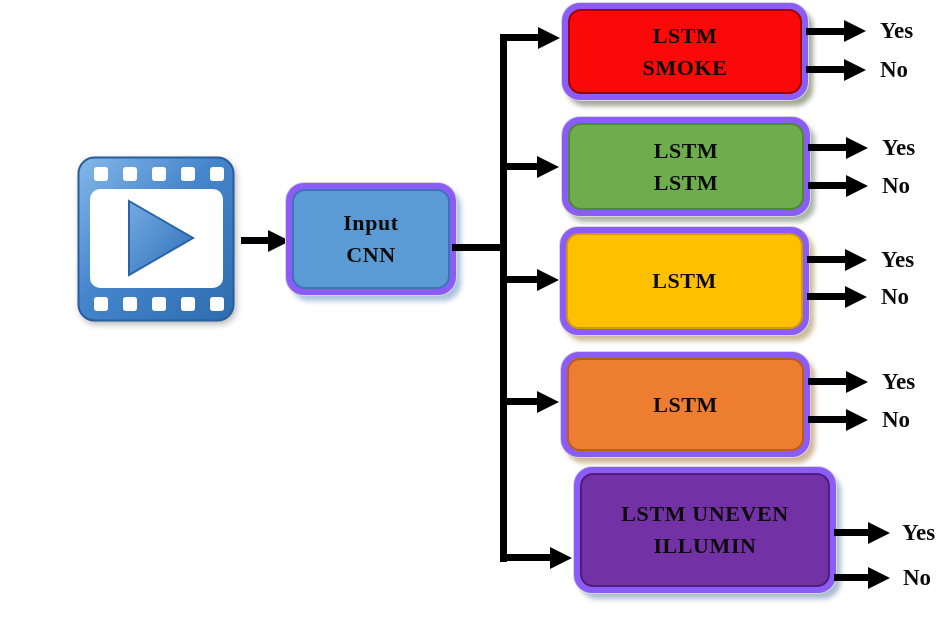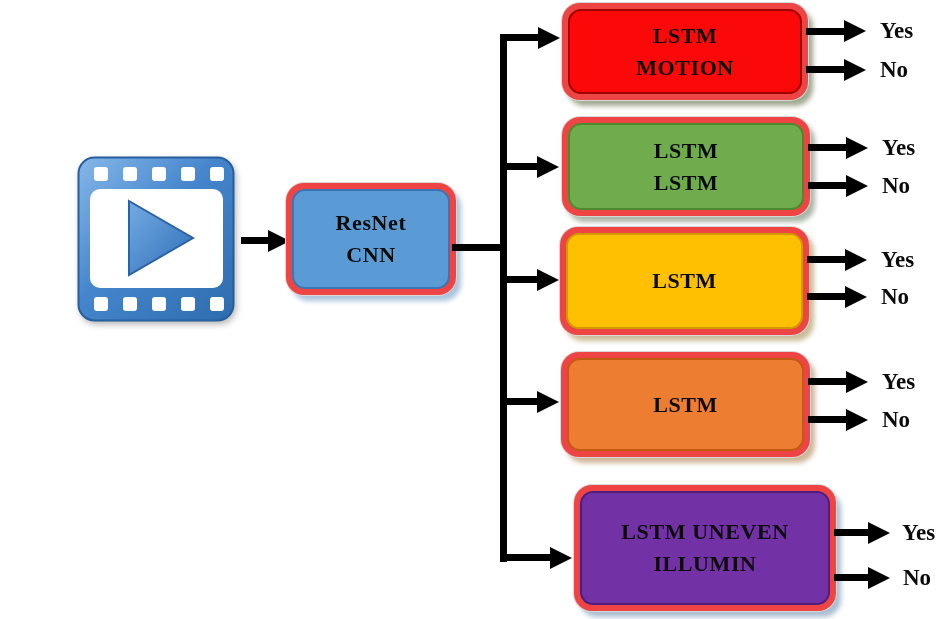--- a/index.html
+++ b/index.html
@@ -19,21 +19,21 @@
   }
   
   .ln { position:absolute; background:#000; }
   .ah {
     position:absolute; width:0; height:0;
     border-top:11px solid transparent; border-bottom:11px solid transparent;
     border-left:22px solid #000;
   }
   
   .node {
-    position:absolute; background:#ef4444; border-radius:18px; padding:6px;
+    position:absolute; background:#8b5cf6; border-radius:18px; padding:6px;
     box-sizing:border-box;
     box-shadow:0 0 0 1px #d8d8d8, 5px 6px 5px var(--sh, rgba(140,150,140,.65));
     display:flex;
   }
   .node-inner {
     flex:1; border-radius:13px; border:2px solid #333;
     display:flex; flex-direction:column; align-items:center; justify-content:center;
     text-align:center;
   }
   .node-line {
@@ -86,34 +86,34 @@
       <rect x="104" y="141" width="14" height="14" rx="3"></rect>
       <rect x="133" y="141" width="14" height="14" rx="3"></rect>
     </g>
   </svg>
 
   <div class="ln" style="left:241px; top:237px; width:30px; height:7px;"></div>
   <div class="ah" style="left:268px; top:230px;"></div>
 
   <div class="node sh-blue" style="left:286px; top:183px; width:170px; height:112px;">
     <div class="node-inner" style="background: rgb(91, 155, 213); border-color: rgb(58, 118, 181);">
-      <div class="node-line">ResNet</div>
+      <div class="node-line">Input</div>
       <div class="node-line">CNN</div>
     </div>
   </div>
 
   <div class="ln" style="left:452px; top:244px; width:52px; height:7px;"></div>
   <div class="ln" style="left:500px; top:34px; width:7px; height:528px;"></div>
 
   <div class="ln" style="left:500px; top:34px; width:40px; height:7px;"></div>
   <div class="ah" style="left:538px; top:27px;"></div>
   <div class="node sh-olive" style="left:562px; top:3px; width:246px; height:97px;">
     <div class="node-inner" style="background: rgb(251, 8, 8); border-color: rgb(160, 0, 0);">
       <div class="node-line">LSTM</div>
-      <div class="node-line">MOTION</div>
+      <div class="node-line">SMOKE</div>
     </div>
   </div>
   <div class="ln" style="left:806px; top:28px; width:40px; height:7px;"></div>
   <div class="ah" style="left:844px; top:20px;"></div>
   <div class="out-label" style="left:880px; top:17px;">Yes</div>
   <div class="ln" style="left:806px; top:66px; width:40px; height:7px;"></div>
   <div class="ah" style="left:844px; top:59px;"></div>
   <div class="out-label" style="left:880px; top:56px;">No</div>
 
   <div class="ln" style="left:503px; top:163px; width:36px; height:7px;"></div>
@@ -154,21 +154,21 @@
   </div>
   <div class="ln" style="left:808px; top:378px; width:40px; height:7px;"></div>
   <div class="ah" style="left:846px; top:371px;"></div>
   <div class="out-label" style="left:882px; top:368px;">Yes</div>
   <div class="ln" style="left:808px; top:416px; width:40px; height:7px;"></div>
   <div class="ah" style="left:846px; top:409px;"></div>
   <div class="out-label" style="left:882px; top:406px;">No</div>
 
   <div class="ln" style="left:500px; top:554px; width:52px; height:7px;"></div>
   <div class="ah" style="left:550px; top:547px;"></div>
-  <div class="node sh-slate" style="left:574px; top:485px; width:262px; height:126px;justify-content:center;">
+  <div class="node sh-slate" style="left:574px; top:467px; width:262px; height:126px;justify-content:center;">
     <div class="node-inner" style="background: rgb(115, 49, 166); border-color: rgb(79, 29, 126);">
       <div class="node-line">LSTM UNEVEN</div>
       <div class="node-line">ILLUMIN</div>
     </div>
   </div>
   <div class="ln" style="left:834px; top:529px; width:36px; height:7px;"></div>
   <div class="ah" style="left:868px; top:522px;"></div>
   <div class="out-label" style="left:902px; top:519px;">Yes</div>
   <div class="ln" style="left:834px; top:574px; width:36px; height:7px;"></div>
   <div class="ah" style="left:868px; top:567px;"></div>

